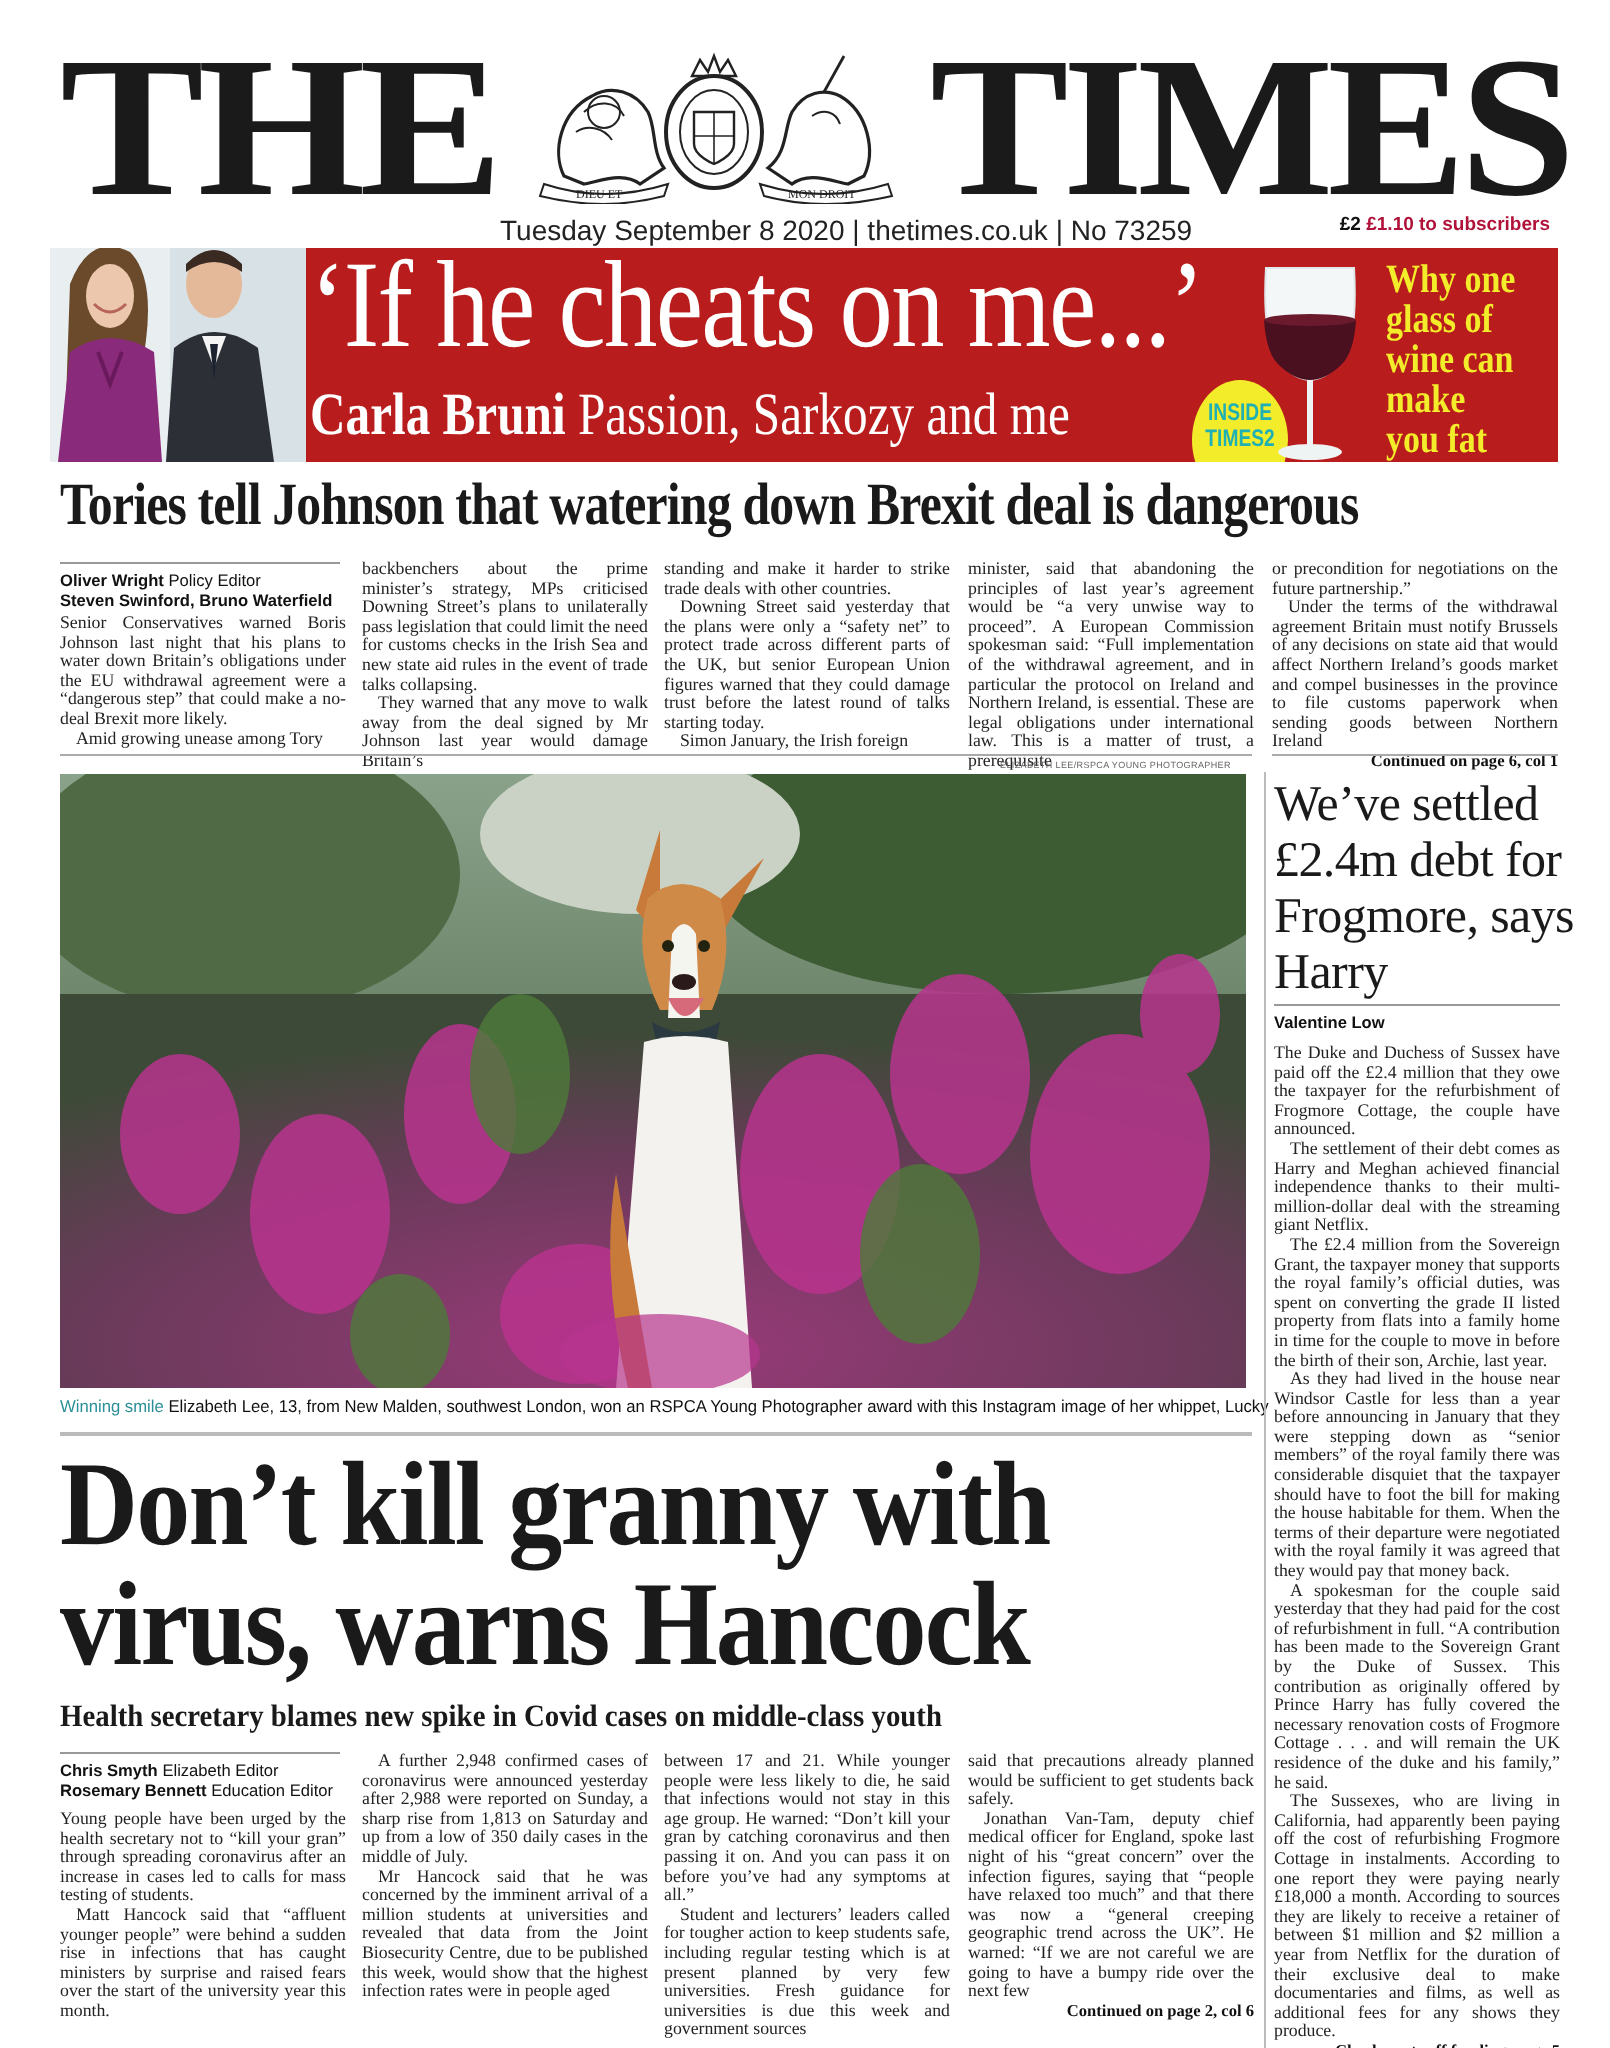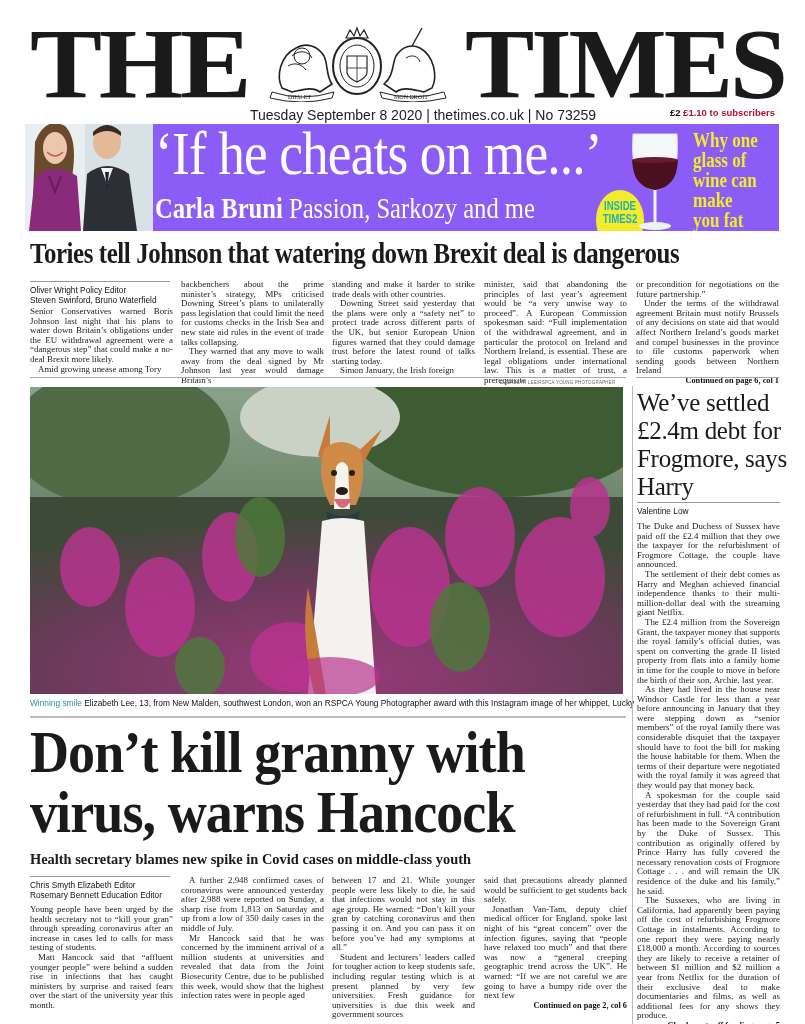--- a/index.html
+++ b/index.html
@@ -6,35 +6,35 @@
 html,body{width:805px;height:1024px;background:#fff;overflow:hidden}
 body{position:relative;font-family:"Liberation Serif","DejaVu Serif",serif;color:#1a1a1a}
 .abs{position:absolute}
 .masthead{left:0;top:0;width:727px;height:118px}
 .mast-the{left:30px;top:18px;font-family:"Liberation Serif",serif;font-weight:bold;font-size:100px;line-height:92px;letter-spacing:-3px;transform:scaleX(1.08);transform-origin:left}
 .mast-times{left:465px;top:18px;font-family:"Liberation Serif",serif;font-weight:bold;font-size:100px;line-height:92px;letter-spacing:-3px;transform:scaleX(1.04);transform-origin:left}
 .crest{left:262px;top:26px;width:190px;height:76px}
 .dateline{left:250px;top:107px;font-family:"Liberation Sans",sans-serif;font-size:14px;color:#222}
 .price{right:30px;top:107px;font-family:"Liberation Sans",sans-serif;font-size:9.5px;font-weight:bold;color:#111}
 .price .sub{color:#b0123a}
-.promo{left:25px;top:124px;width:754px;height:107px;background:#8b5cf6;overflow:hidden}
+.promo{left:25px;top:124px;width:754px;height:107px;background:#b91c1c;overflow:hidden}
 .promo-photo{left:0;top:-10px;width:128px;height:117px}
 .promo-quote{left:130px;top:-6px;font-family:"Liberation Serif",serif;font-size:62px;color:#fff;line-height:70px;letter-spacing:-1px;transform:scaleX(.86);transform-origin:left;white-space:nowrap}
 .promo-sub{left:130px;top:67px;font-family:"Liberation Serif",serif;font-size:30px;color:#fff;line-height:34px;transform:scaleX(.82);transform-origin:left;white-space:nowrap}
 .promo-sub b{font-weight:bold}
 .inside-badge{left:565px;top:66px;width:60px;height:60px;border-radius:50%;background:#f3ec2a;color:#1fb0b6;font-family:"Liberation Sans",sans-serif;font-weight:bold;font-size:12px;line-height:13px;text-align:center;padding-top:10px;transform:scaleX(.8)}
 .wine{left:600px;top:4px;width:60px;height:104px}
 .wine-text{left:668px;top:6px;font-family:"Liberation Serif",serif;font-weight:bold;font-size:20px;line-height:20px;color:#f3ec2a;transform:scaleX(.85);transform-origin:left}
 .h-brexit{left:30px;top:236px;font-family:"Liberation Serif",serif;font-weight:bold;font-size:30px;line-height:34px;letter-spacing:-.5px;transform:scaleX(.83);transform-origin:left;white-space:nowrap}
 .rule{height:1px;background:#999}
 .col{font-size:8.9px;line-height:9.6px;text-align:justify;color:#222}
 .col p{text-indent:8px}
 .col p.noindent{text-indent:0}
 .byline{font-family:"Liberation Sans",sans-serif;font-size:8.3px;line-height:10px;color:#111}
-.byline b{font-weight:normal}
+.byline b{font-weight:bold}
 .cont{font-family:Liberation Serif, serif;font-weight:bold;font-size:8.3px;color:#111;text-indent:0 !important;text-align:right}
 .credit{left:500px;top:380px;font-family:"Liberation Sans",sans-serif;font-size:4.5px;color:#666;letter-spacing:.2px}
 .photo{left:30px;top:387px;width:593px;height:307px;overflow:hidden}
 .caption{left:30px;top:698px;font-family:"Liberation Sans",sans-serif;font-size:8.6px;color:#111;white-space:nowrap;transform:scaleX(.97);transform-origin:left}
 .caption .lead{color:#2a8f96}
 .h-granny{left:30px;top:722px;font-family:"Liberation Serif",serif;font-weight:bold;font-size:60px;line-height:60px;letter-spacing:-1px;transform:scaleX(.9);transform-origin:left;white-space:nowrap}
 .sub-granny{left:30px;top:850px;font-family:"Liberation Serif",serif;font-weight:bold;font-size:15.5px;line-height:18px;transform:scaleX(.93);transform-origin:left;white-space:nowrap}
 .vdivider{left:632px;top:386px;width:1px;height:638px;background:#bbb}
 .h-harry{left:637px;top:389px;font-family:"Liberation Serif",serif;font-size:25px;line-height:28px;color:#1a1a1a;letter-spacing:-.3px;width:165px}
 </style>

